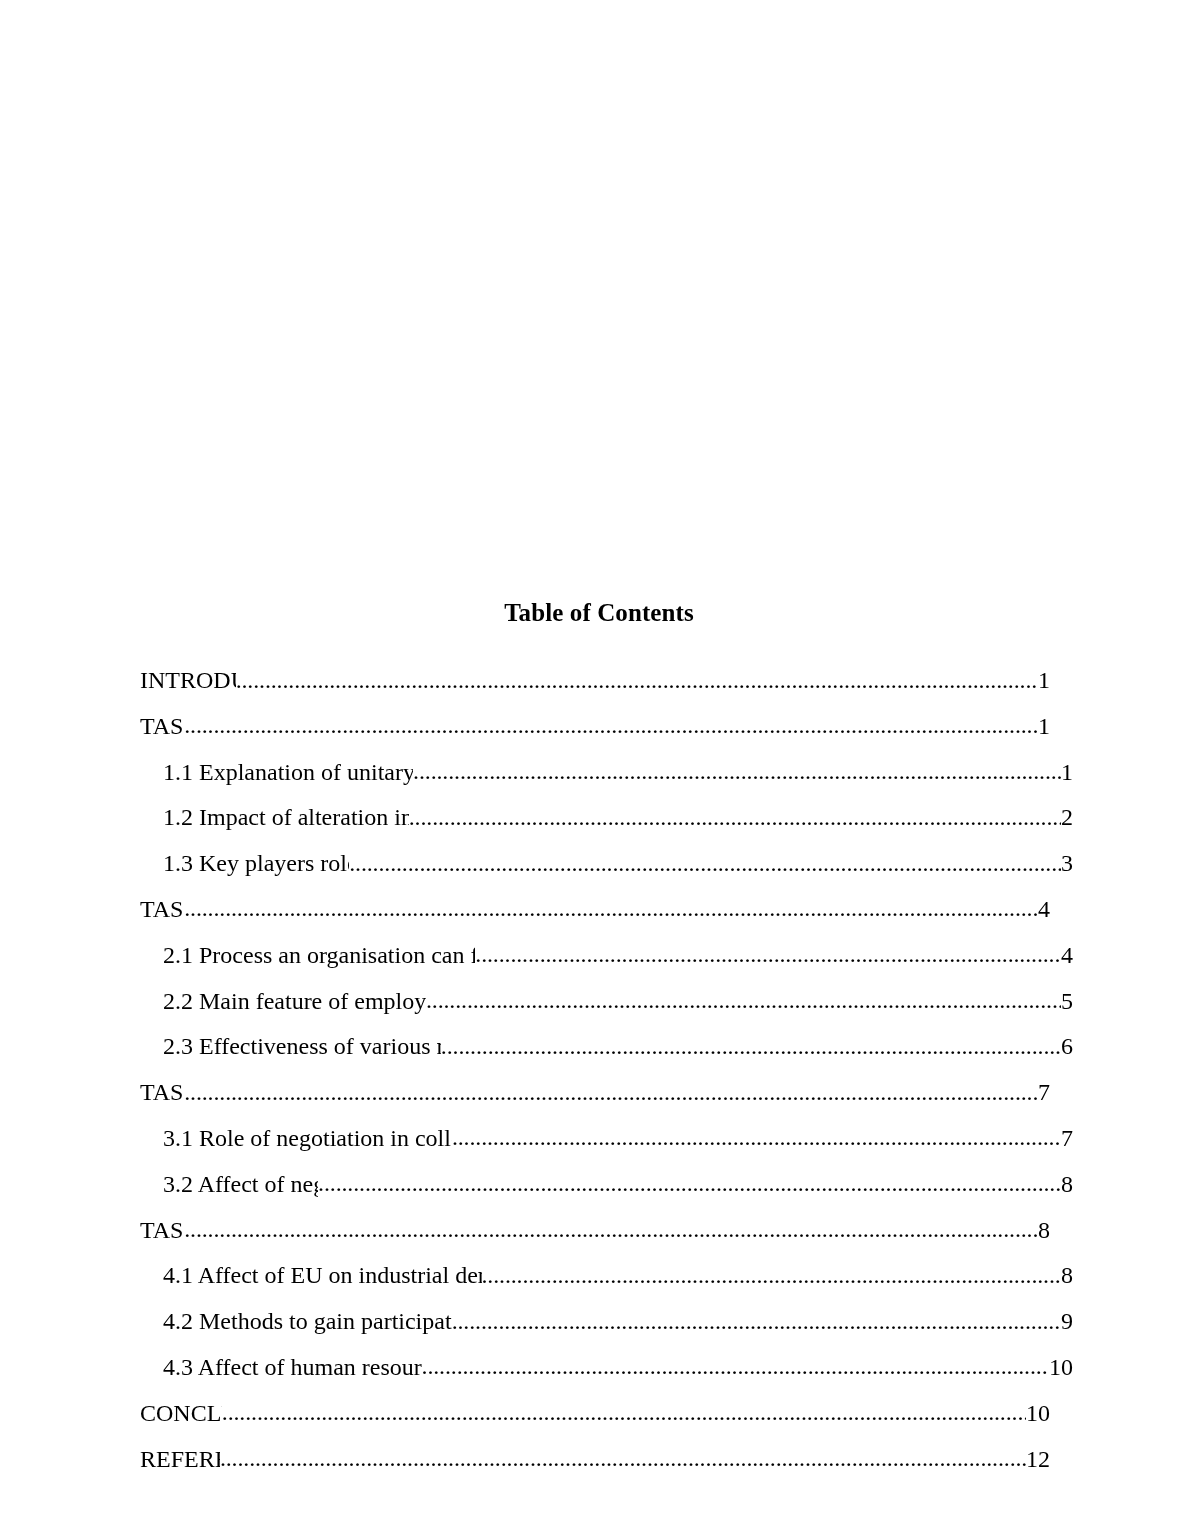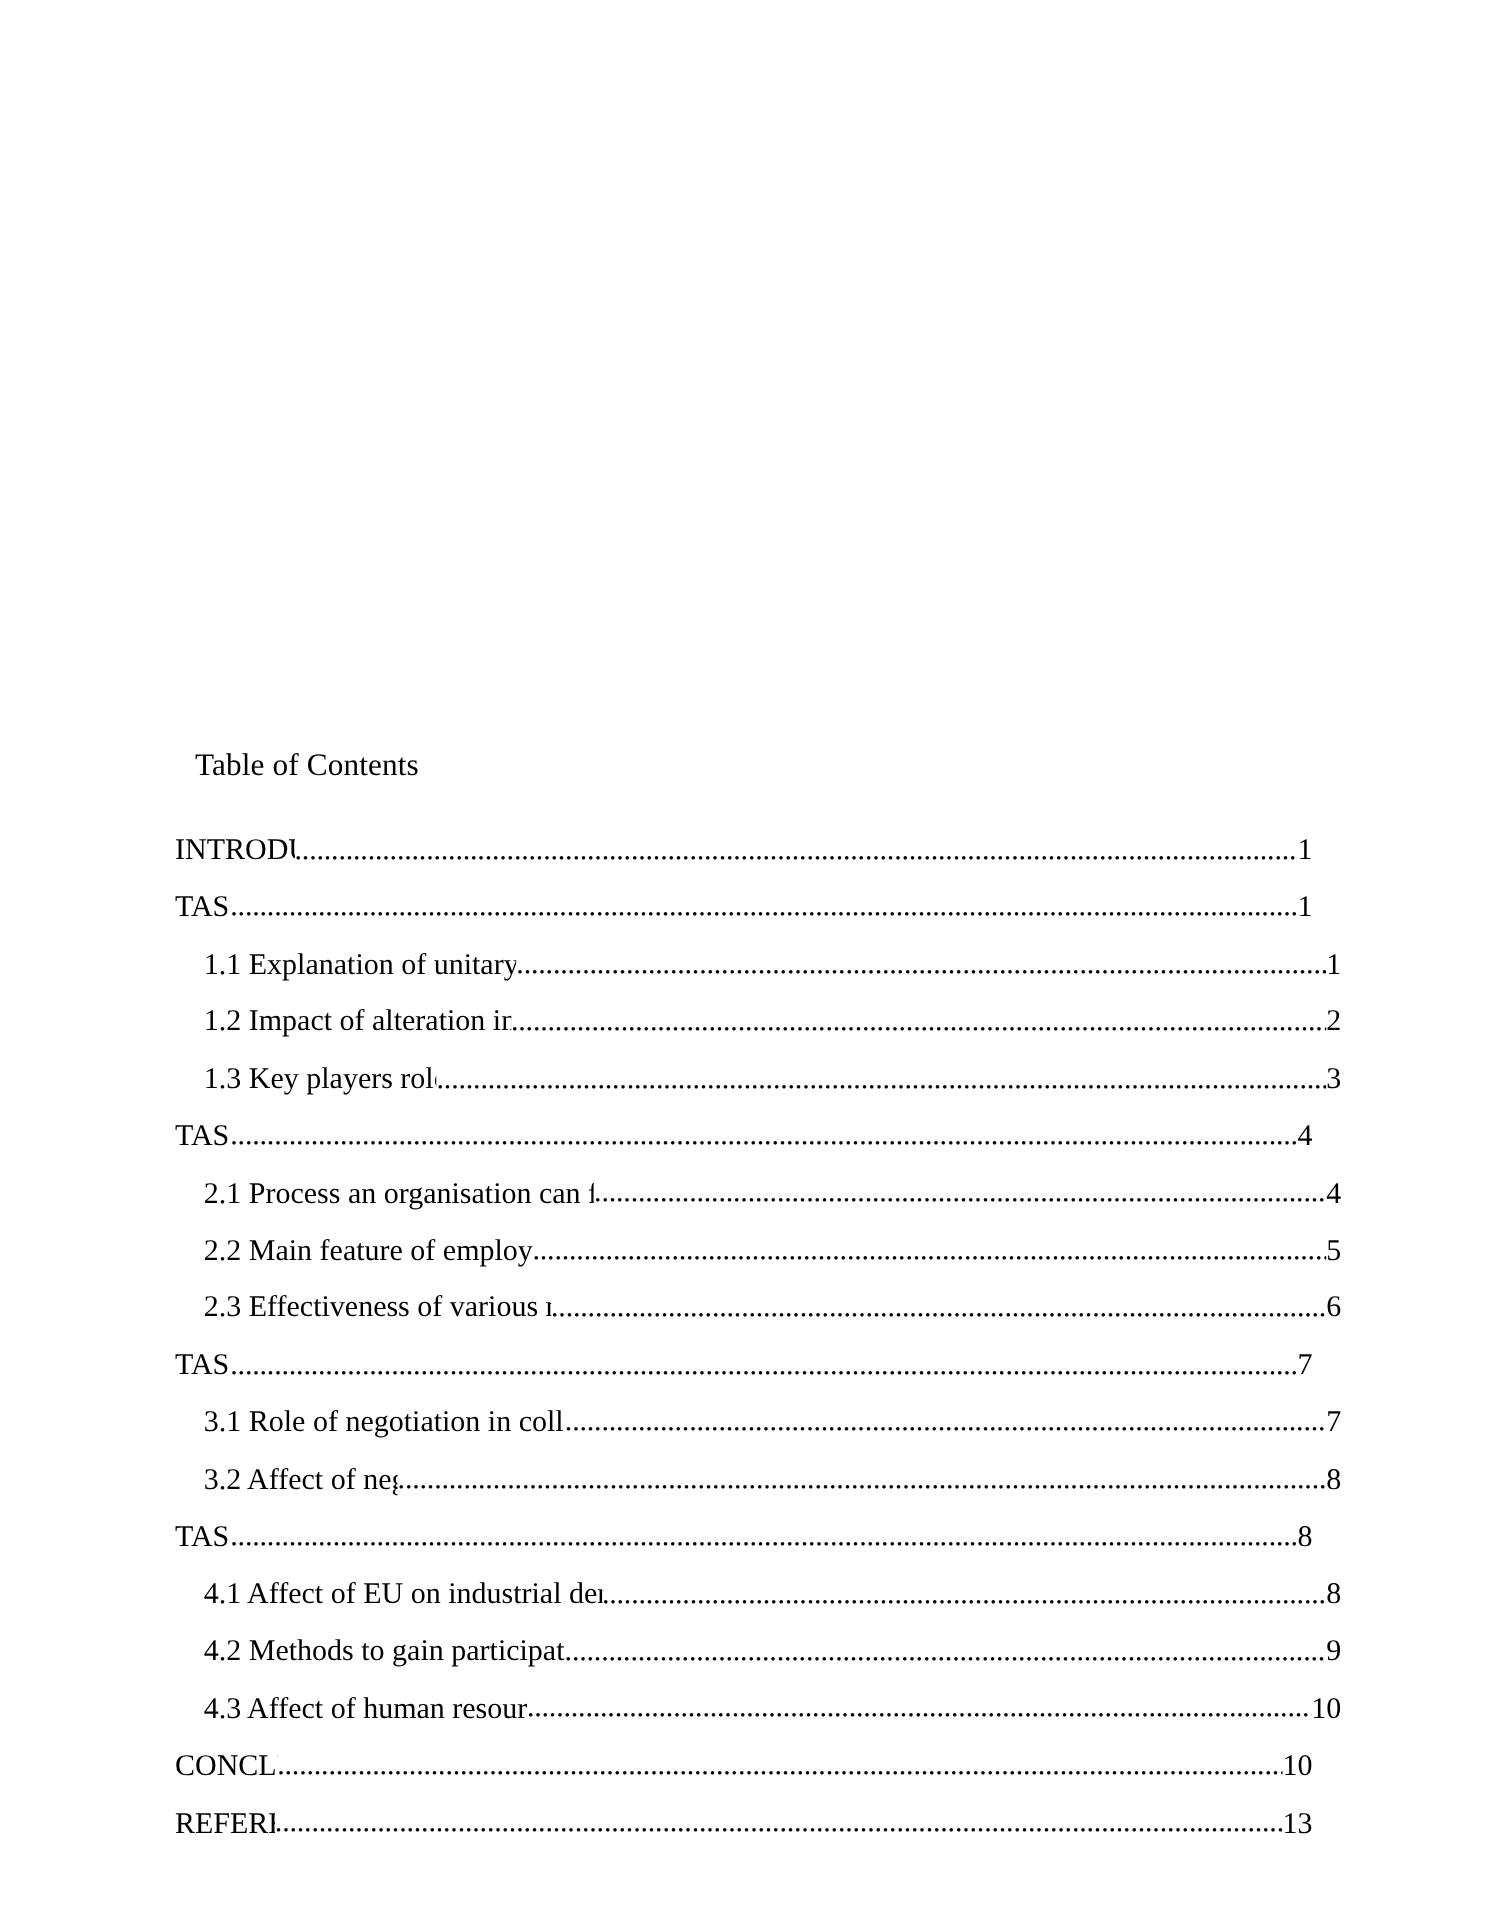--- a/index.html
+++ b/index.html
@@ -23,26 +23,26 @@
     top: 0;
     width: 1190px;
     height: 1540px;
     background: #ffffff;
     overflow: hidden;
   }
 
   
   .toc-title {
     position: absolute;
-    left: 156px;
+    left: 144px;
     top: 598px;
     width: 910px;
-    text-align: left;
+    text-align: center;
     font-size: 25px;
-    font-weight: normal;
+    font-weight: bold;
     letter-spacing: 0.1px;
     line-height: 30px;
   }
 
   
   .toc-list {
     position: absolute;
     left: 140px;
     top: 658px;
     width: 910px;
@@ -178,17 +178,17 @@
         <span class="entry-page">10</span>
       </div>
       <div class="toc-entry level-1">
         <span class="entry-label">CONCLUSION </span>
         <span class="entry-leader">....................................................................................................................................................................................................................................................................</span>
         <span class="entry-page">10</span>
       </div>
       <div class="toc-entry level-1">
         <span class="entry-label">REFERENCES</span>
         <span class="entry-leader">....................................................................................................................................................................................................................................................................</span>
-        <span class="entry-page">13</span>
+        <span class="entry-page">12</span>
       </div>
     </div>
 
 </div>
 
 </body></html>

